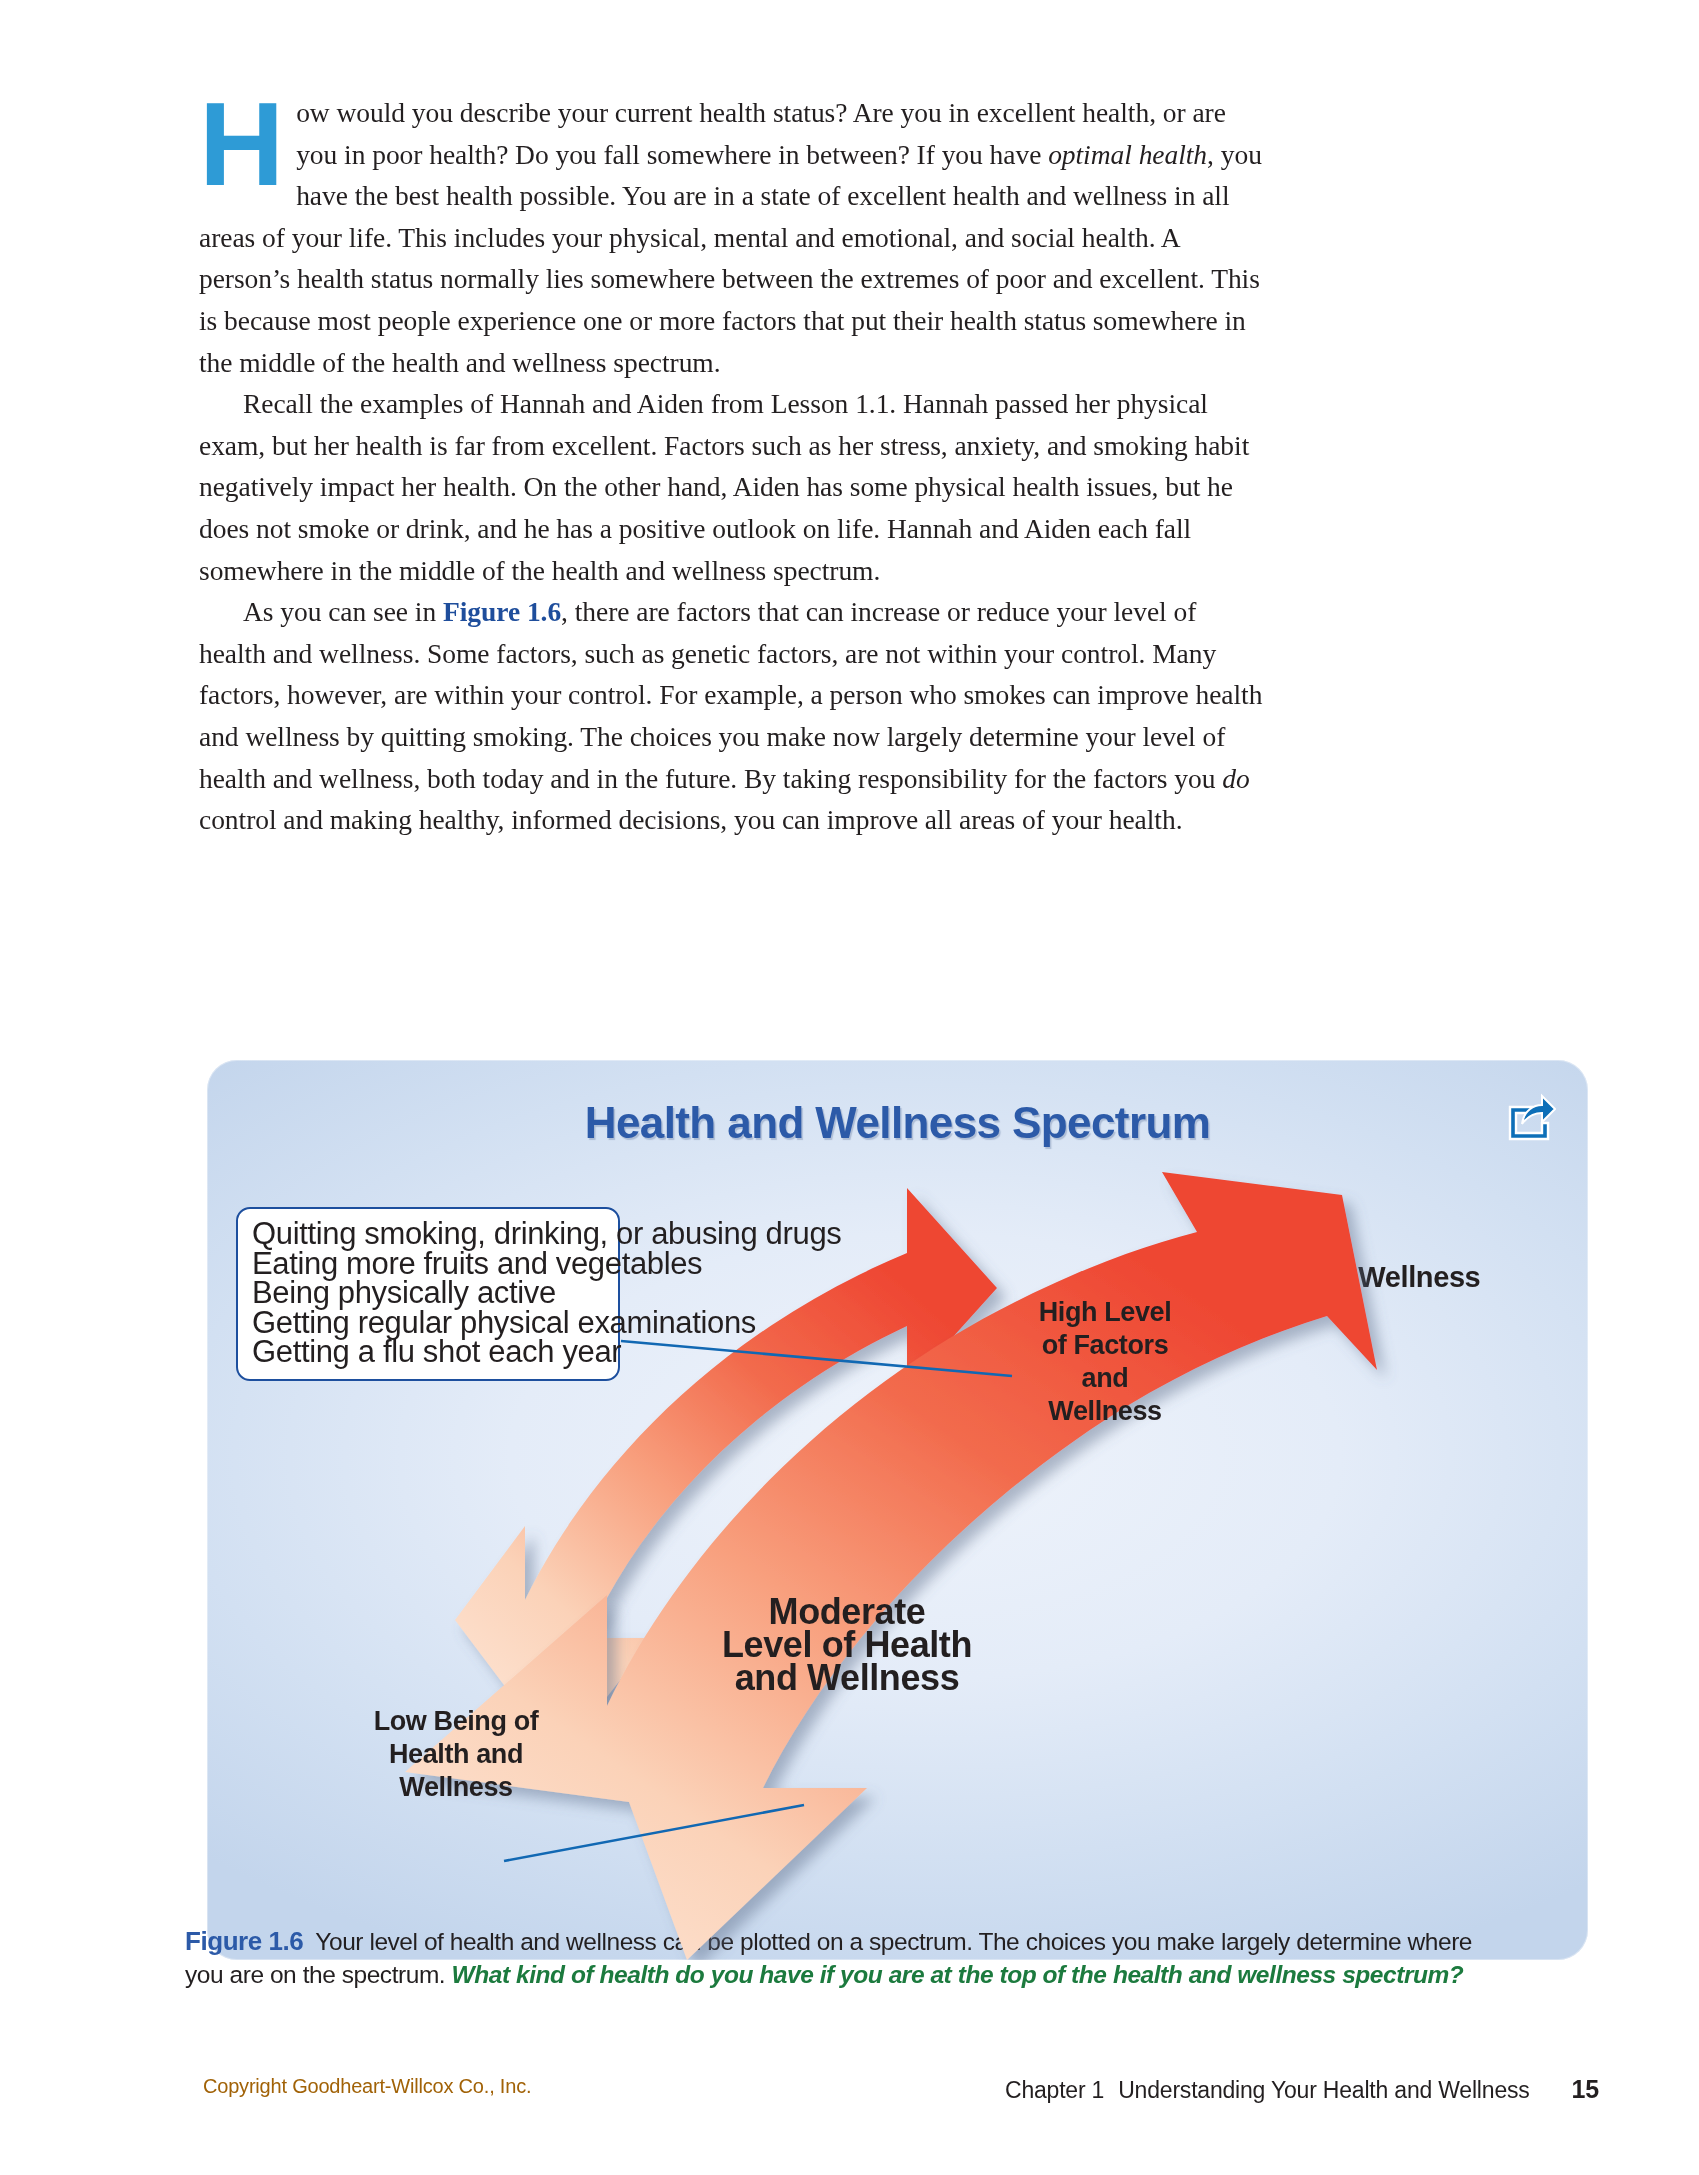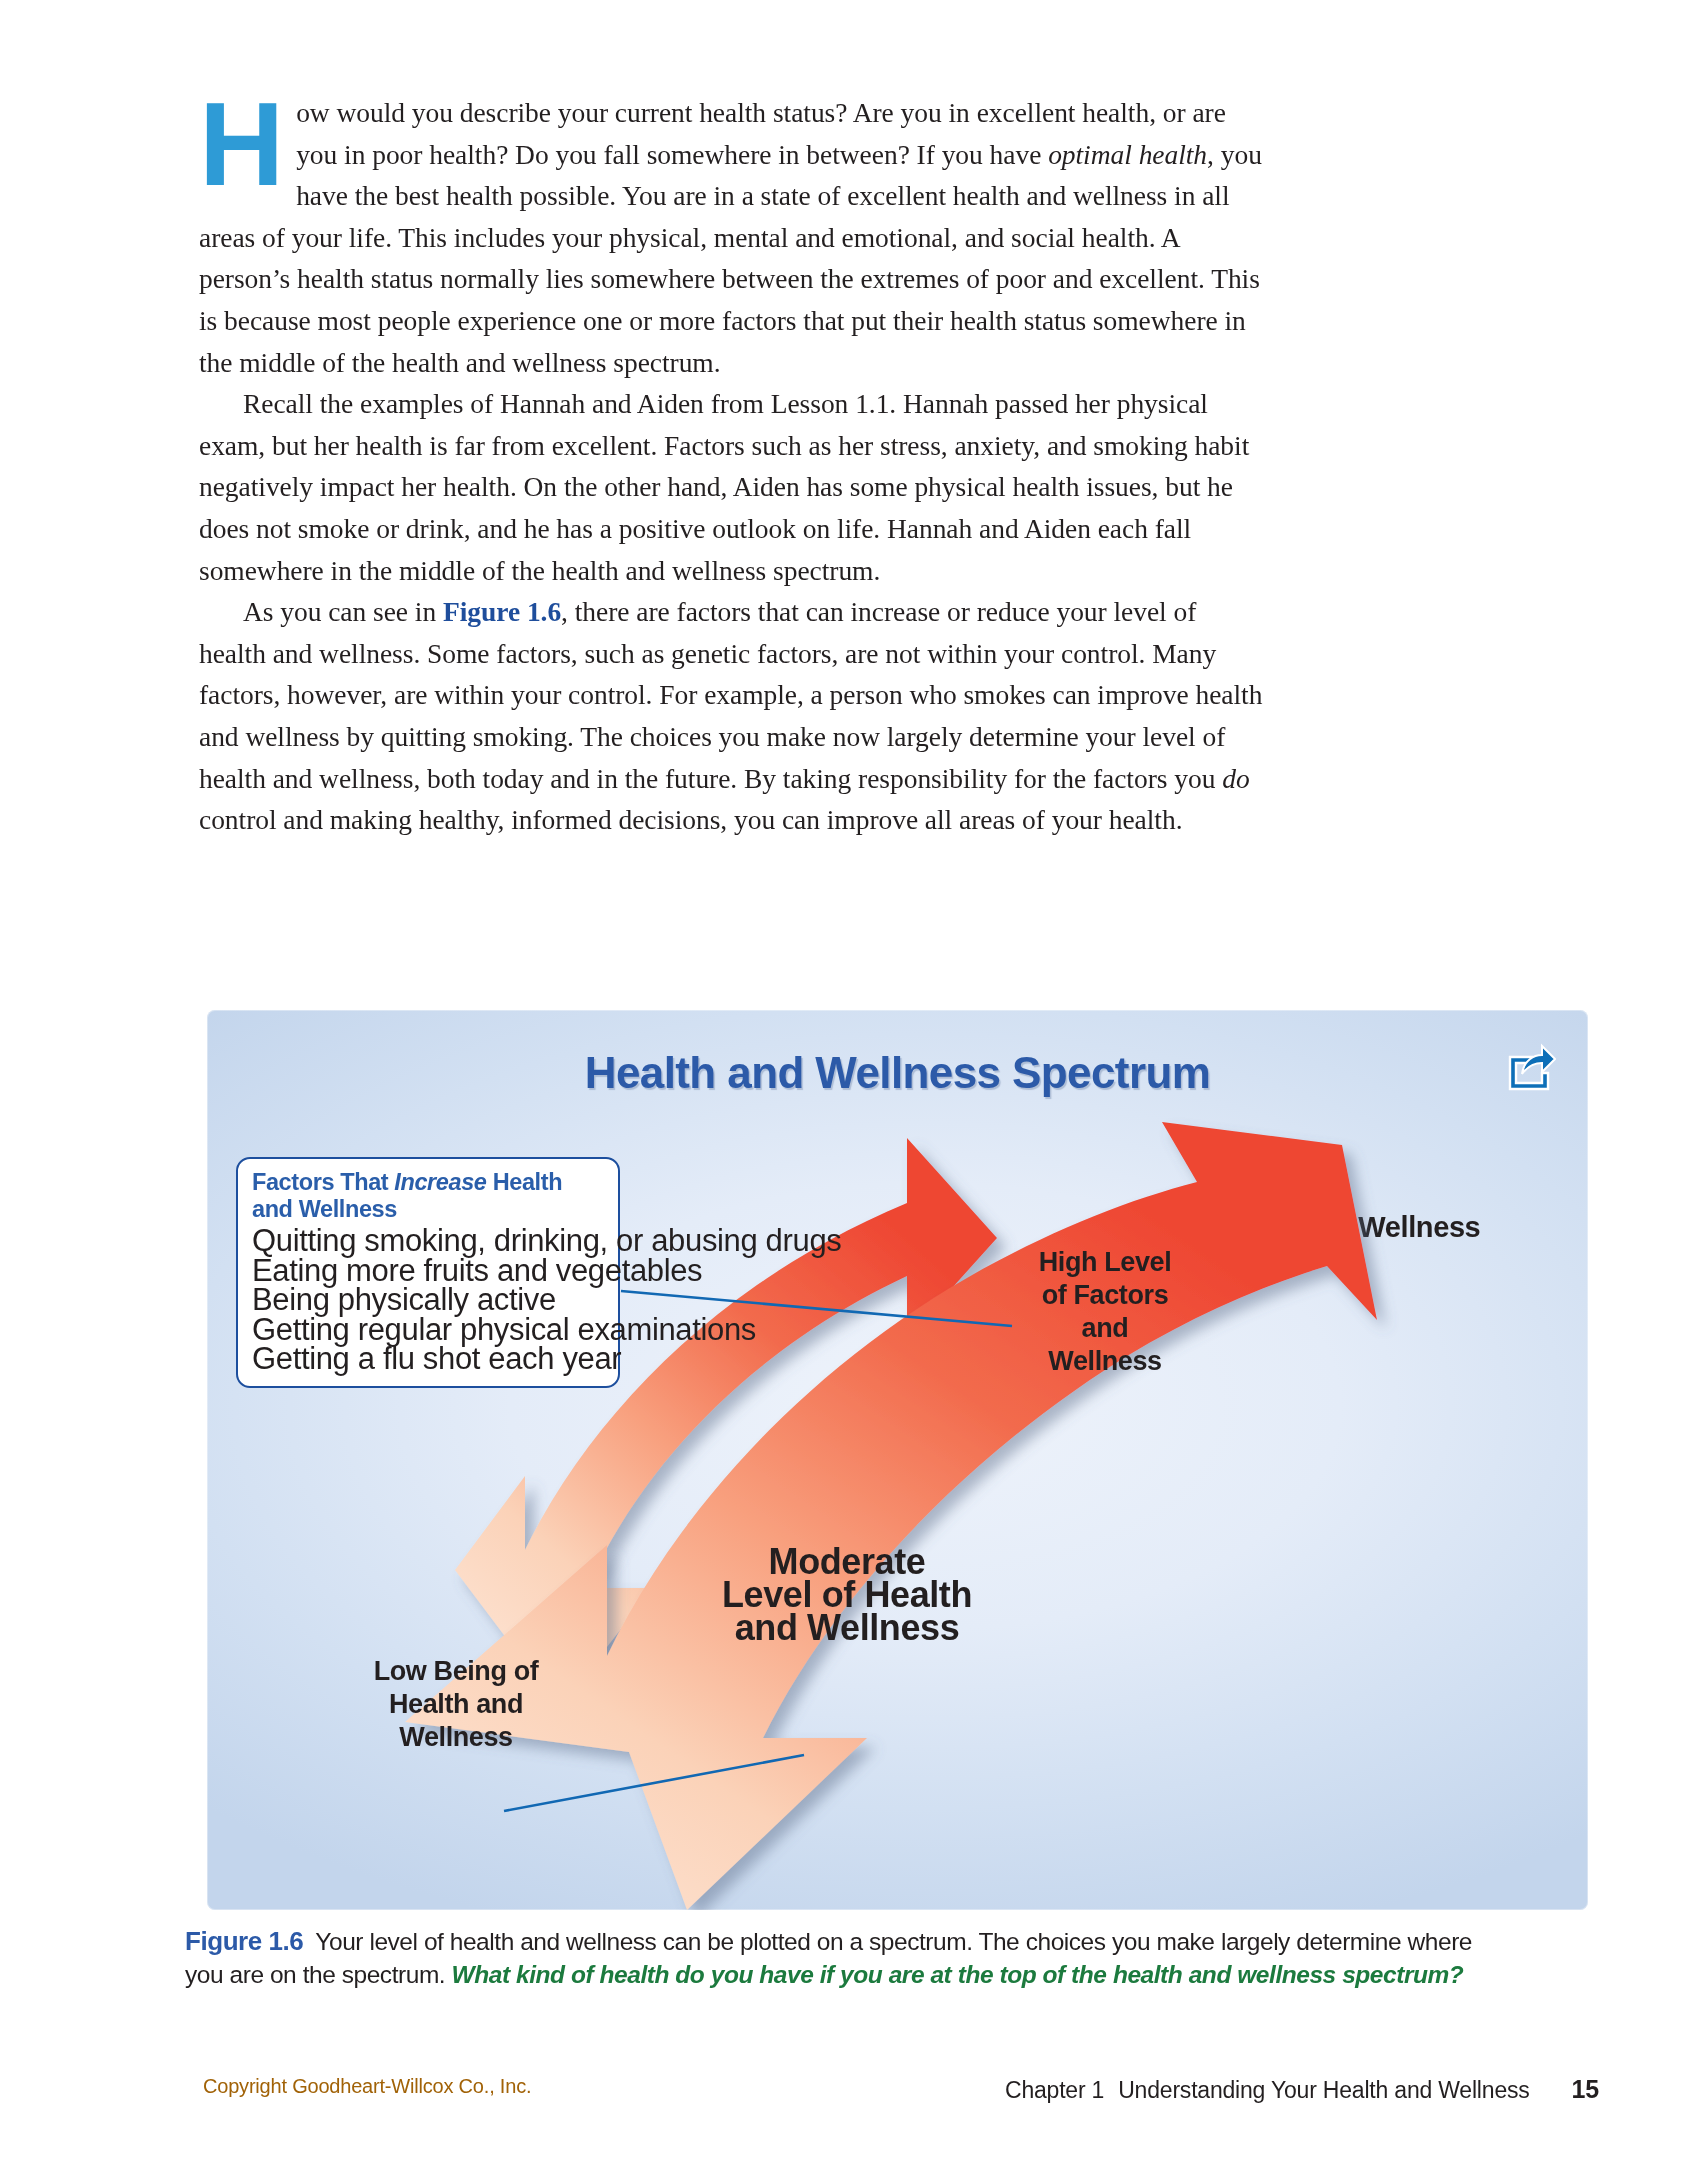--- a/index.html
+++ b/index.html
@@ -47,24 +47,24 @@
   .figlink {
     color: #1f4e9c;
     font-family: "Liberation Serif", serif;
     font-weight: bold;
   }
 
   
   #figure-panel {
     position: absolute;
     left: 207px;
-    top: 1010px;
+    top: 1060px;
     width: 1381px;
     height: 900px;
-    border-radius: 8px;
+    border-radius: 30px;
     background:
       radial-gradient(ellipse 75% 62% at 52% 44%, #eef3fb 0%, #e4ecf8 40%, #d2e0f2 72%, #c3d5ec 100%);
     box-shadow: inset 0 0 0 1px rgba(255,255,255,0.35);
     overflow: hidden;
   }
 
   #figure-title {
     position: absolute;
     left: 0; right: 0;
     top: 38px;
@@ -362,21 +362,20 @@
     <span>and Wellness</span>
   </div>
 
   <div class="arrow-text" id="low-level-label">
     <span>Low Being of</span><br>
     <span>Health and</span><br>
     <span>Wellness</span>
   </div>
 
   <div class="callout" id="callout-increase">
-    <h4><span>Factors That </span><em>Increase</em><span> Health and Wellness</span></h4>
     <ul>
       <li>Quitting smoking, drinking, or abusing drugs</li>
       <li>Eating more fruits and vegetables</li>
       <li>Being physically active</li>
       <li>Getting regular physical examinations</li>
       <li>Getting a flu shot each year</li>
     </ul>
   </div>
 
 </div>

